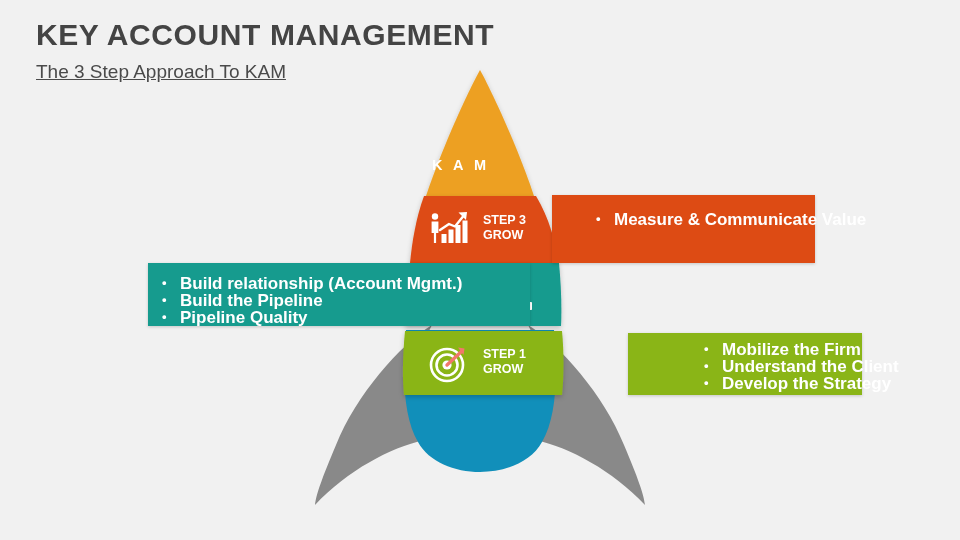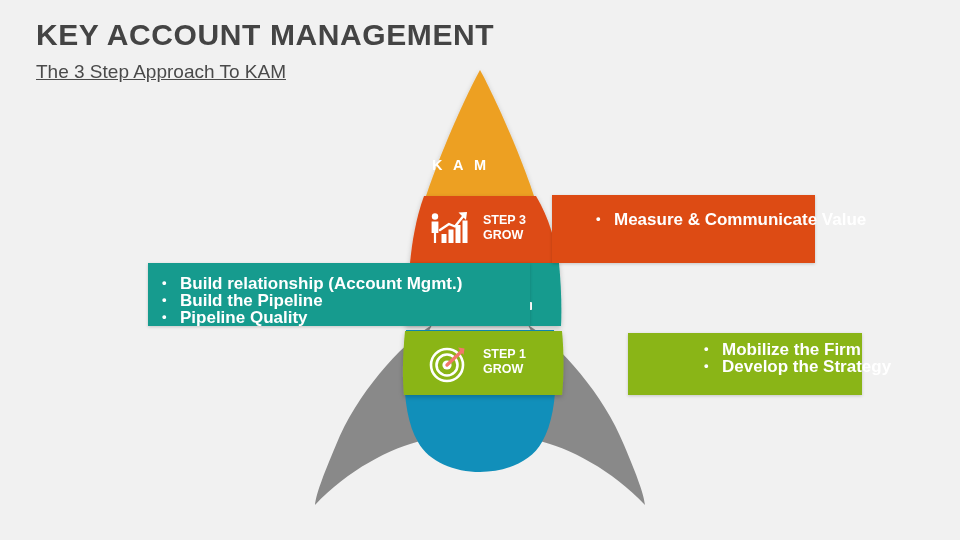--- a/index.html
+++ b/index.html
@@ -264,17 +264,18 @@
       <path d="M 30 3.5 L 36.5 4.5 L 35.5 11 Z" fill="#f2786b"></path>
     </svg>
   </div>
   <div class="step-label" id="label-focus">
     <div>STEP 1</div>
     <div>GROW</div>
   </div>
   <div class="panel" id="panel-focus">
     <ul>
       <li>Mobilize the Firm</li>
+      <li>Understand the Client</li>
       <li>Develop the Strategy</li>
     </ul>
   </div>
 
 </div>
 
 </body></html>

